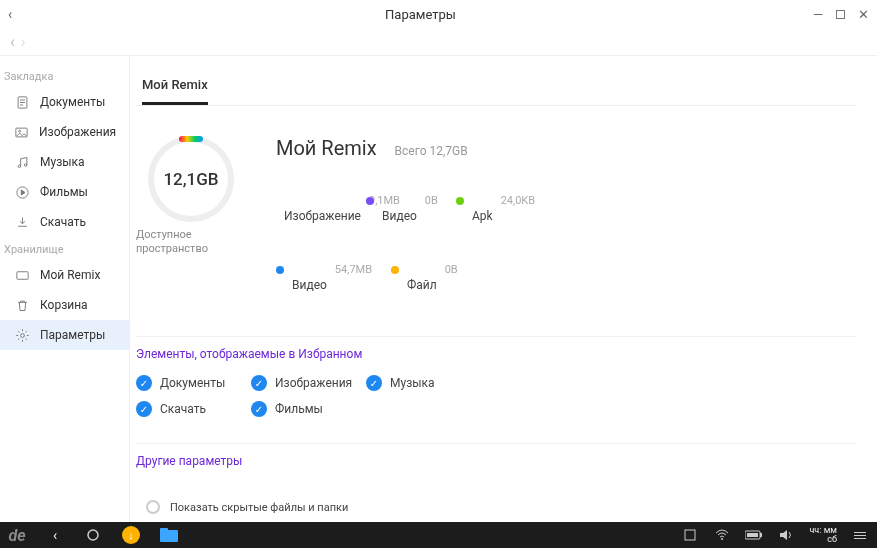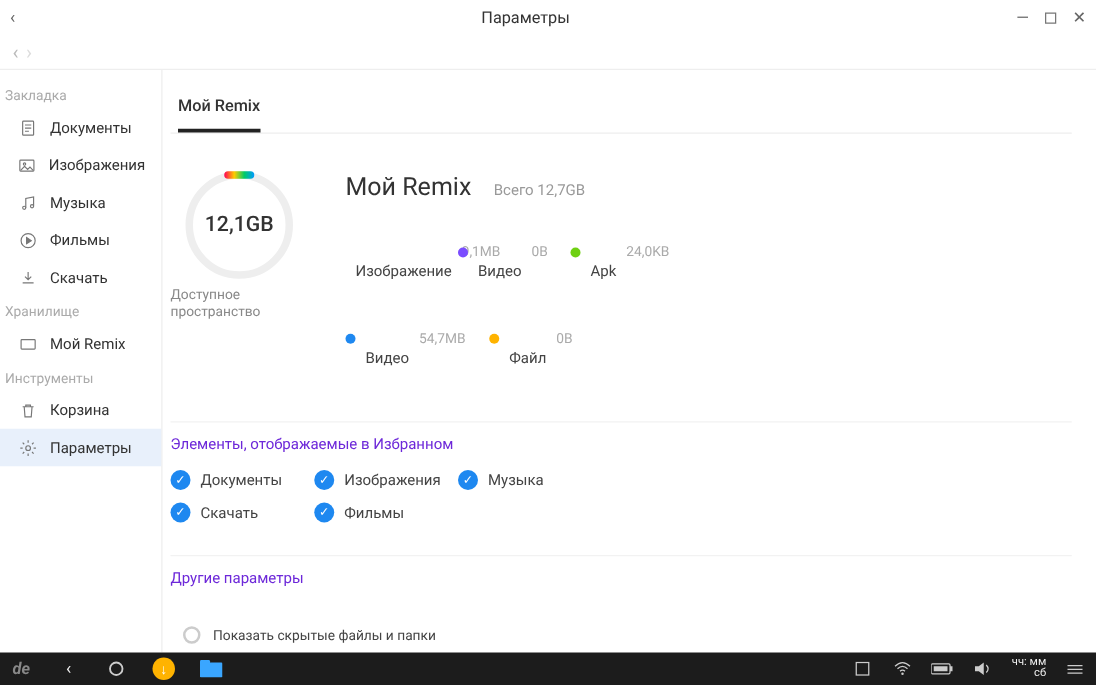--- a/index.html
+++ b/index.html
@@ -130,21 +130,20 @@
     <div class="section-label">Хранилище</div>
     <div class="item">
       <span class="icon">
           <svg viewBox="0 0 24 24">
             <rect x="3" y="6" width="18" height="12" rx="1"></rect>
           </svg>
         </span>
       <span>Мой Remix</span>
     </div>
 
-    <div class="section-label">Инструменты</div>
     <div class="item">
       <span class="icon">
           <svg viewBox="0 0 24 24">
             <path d="M5 7h14M9 7V5h6v2M7 7l1 13h8l1-13"></path>
           </svg>
         </span>
       <span>Корзина</span>
     </div>
     <div class="item active">
       <span class="icon">
@@ -234,21 +233,21 @@
       <div class="radio-row">
         <span class="radio"></span>
         <span>Показать скрытые файлы и папки</span>
       </div>
     </div>
   </div>
 </div>
 
 <div class="taskbar">
   <div class="tb-left">
-    <span class="tb-icon" style="color:#888;font-weight:bold;font-style:italic;font-size:13px">de</span>
+    <span class="tb-icon" style="color:#888;font-weight:bold;font-style:italic;font-size:16px">de</span>
     <span class="tb-icon" style="font-size:14px">‹</span>
     <span class="tb-icon">
         <svg width="14" height="14" viewBox="0 0 14 14">
           <circle cx="7" cy="7" r="5" fill="none" stroke="#ccc" stroke-width="1.5"></circle>
         </svg>
       </span>
     <span class="tb-icon round" style="background:#ffb300;color:#fff;font-size:11px">↓</span>
     <span class="tb-icon">
         <svg width="18" height="14" viewBox="0 0 18 14">
           <rect x="0" y="2" width="18" height="12" rx="1" fill="#3aa6ff"></rect>

